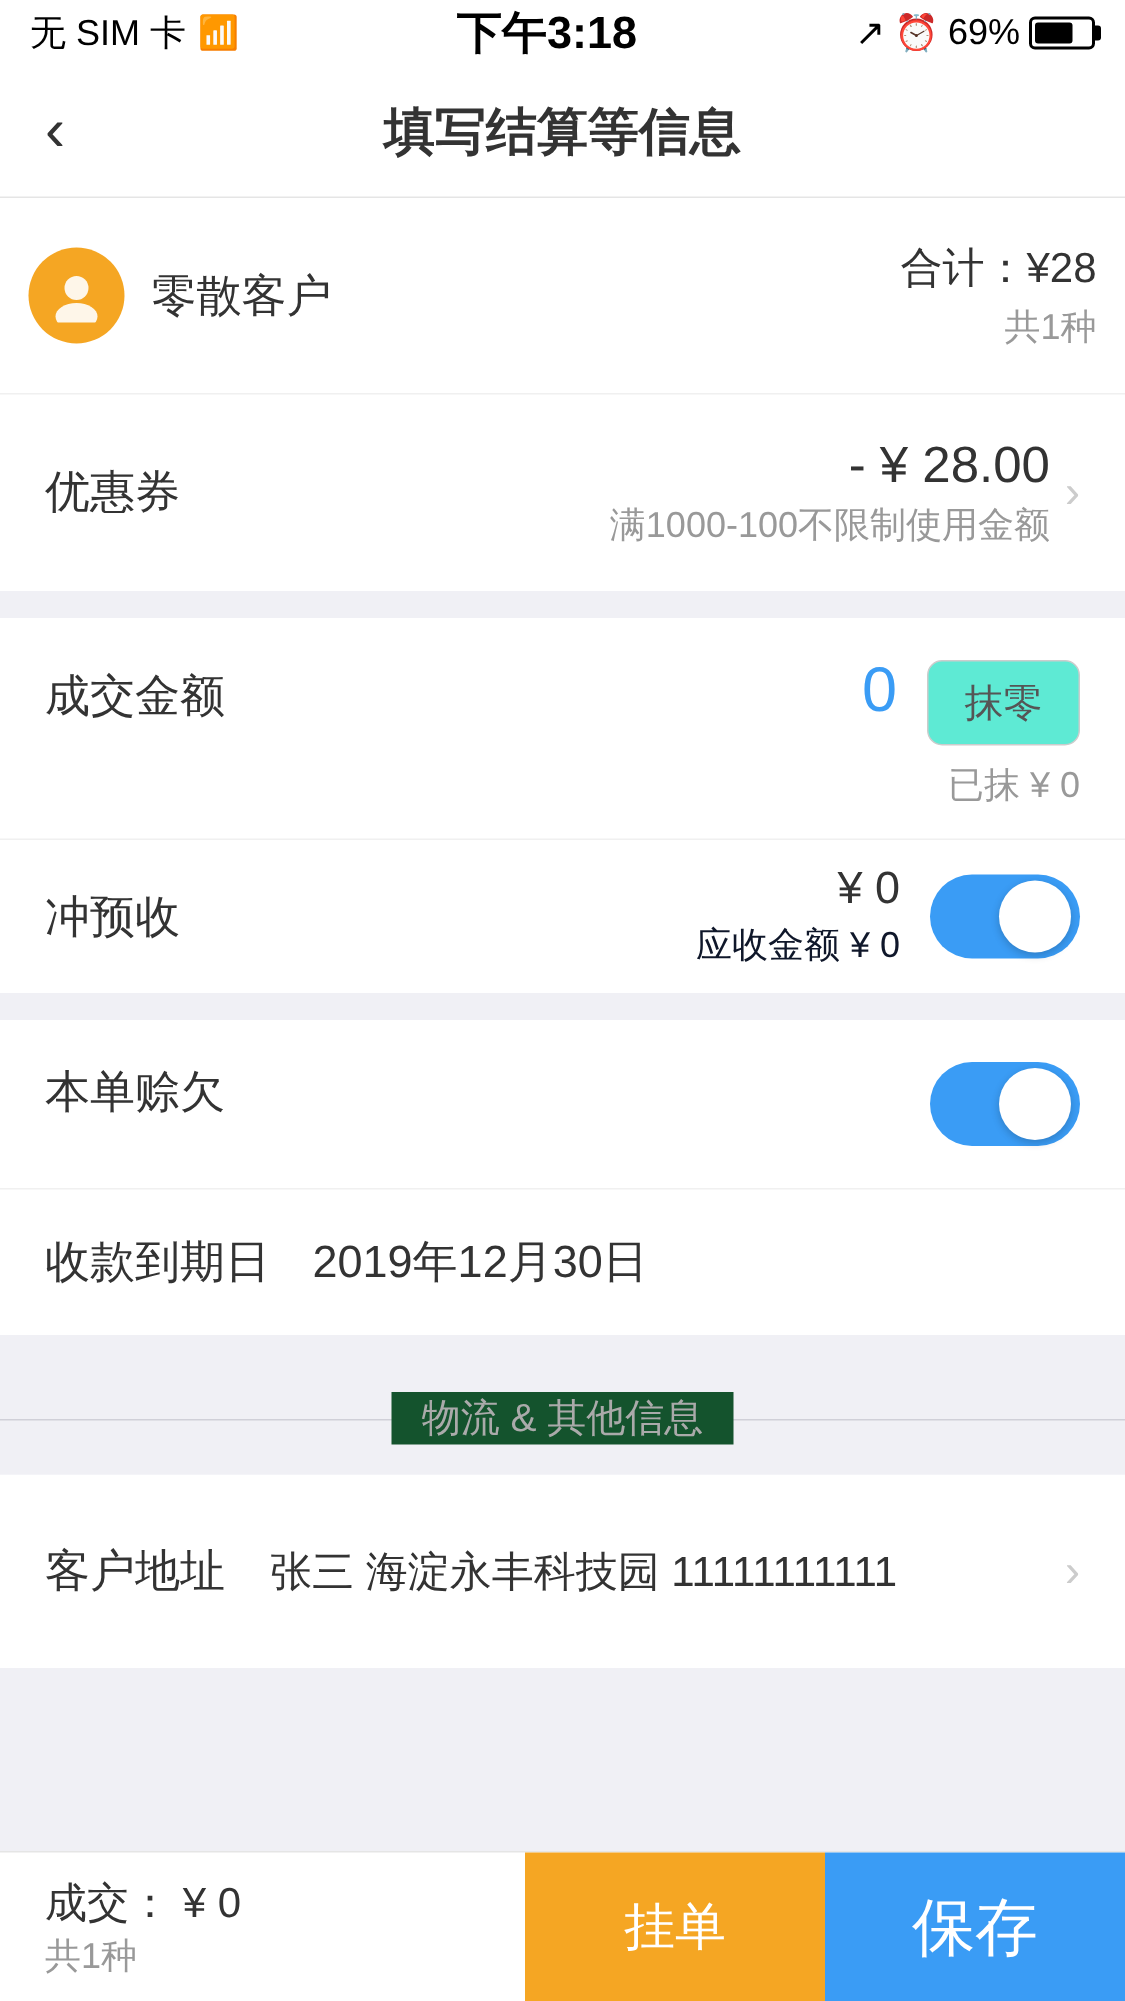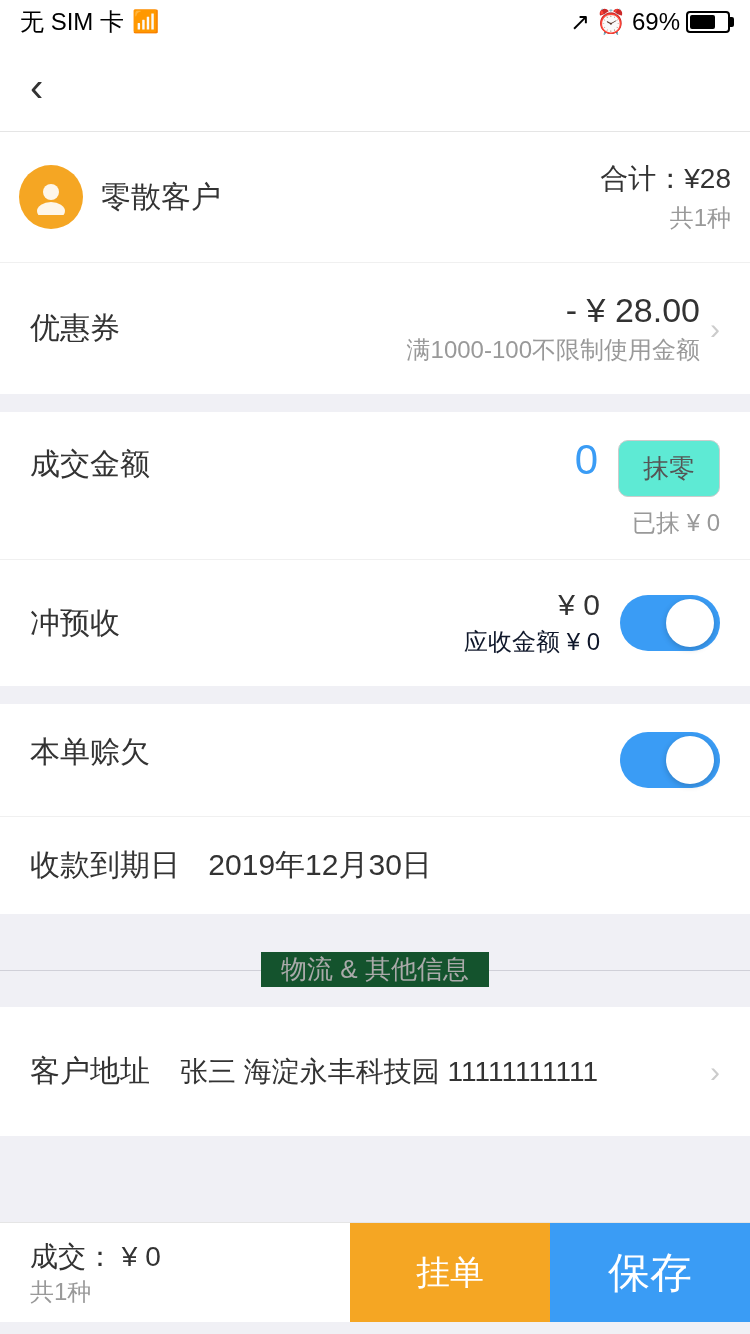--- a/index.html
+++ b/index.html
@@ -187,21 +187,21 @@
     .already-rounded {
       font-size: 24px;
       color: #999;
       text-align: right;
       padding-bottom: 20px;
       padding-right: 30px;
     }
 
     
     .precollect-row {
-      padding: 28px 30px;
+      padding: 16px 30px;
       display: flex;
       align-items: center;
       justify-content: space-between;
       border-top: 1px solid #f0f0f0;
     }
     .precollect-label {
       font-size: 30px;
       color: #333;
     }
     .precollect-right {
@@ -303,21 +303,21 @@
     }
     .address-value {
       font-size: 28px;
       color: #333;
       flex: 1;
     }
 
     
     .bottom-bar {
       position: fixed;
-      bottom: 12px;
+      bottom: 0;
       width: 750px;
       height: 100px;
       display: flex;
       align-items: center;
       background: #fff;
       border-top: 1px solid #e5e5e5;
     }
     .bottom-summary {
       flex: 1;
       padding: 0 30px;
@@ -358,32 +358,34 @@
     }
   </style>
 </head>
 <body>
 
 <div class="status-bar">
   <div class="status-left">
     <span>无 SIM 卡 </span>
     <span class="wifi-icon">📶</span>
   </div>
+  <div class="status-center">下午3:18</div>
   <div class="status-right">
     <span>↗</span>
     <span>⏰</span>
     <span>69%</span>
     <div class="battery-icon">
       <div class="battery-fill"></div>
     </div>
   </div>
 </div>
 
 <div class="nav-bar">
   <div class="nav-back">‹</div>
+  <div class="nav-title">填写结算等信息</div>
 </div>
 
 <div class="section">
   <div class="customer-row">
     <div class="customer-left">
       <div class="avatar">
         <svg width="36" height="36" viewBox="0 0 36 36" fill="none">
           <circle cx="18" cy="13" r="8" fill="white" opacity="0.9"></circle>
           <ellipse cx="18" cy="32" rx="14" ry="9" fill="white" opacity="0.9"></ellipse>
         </svg>

